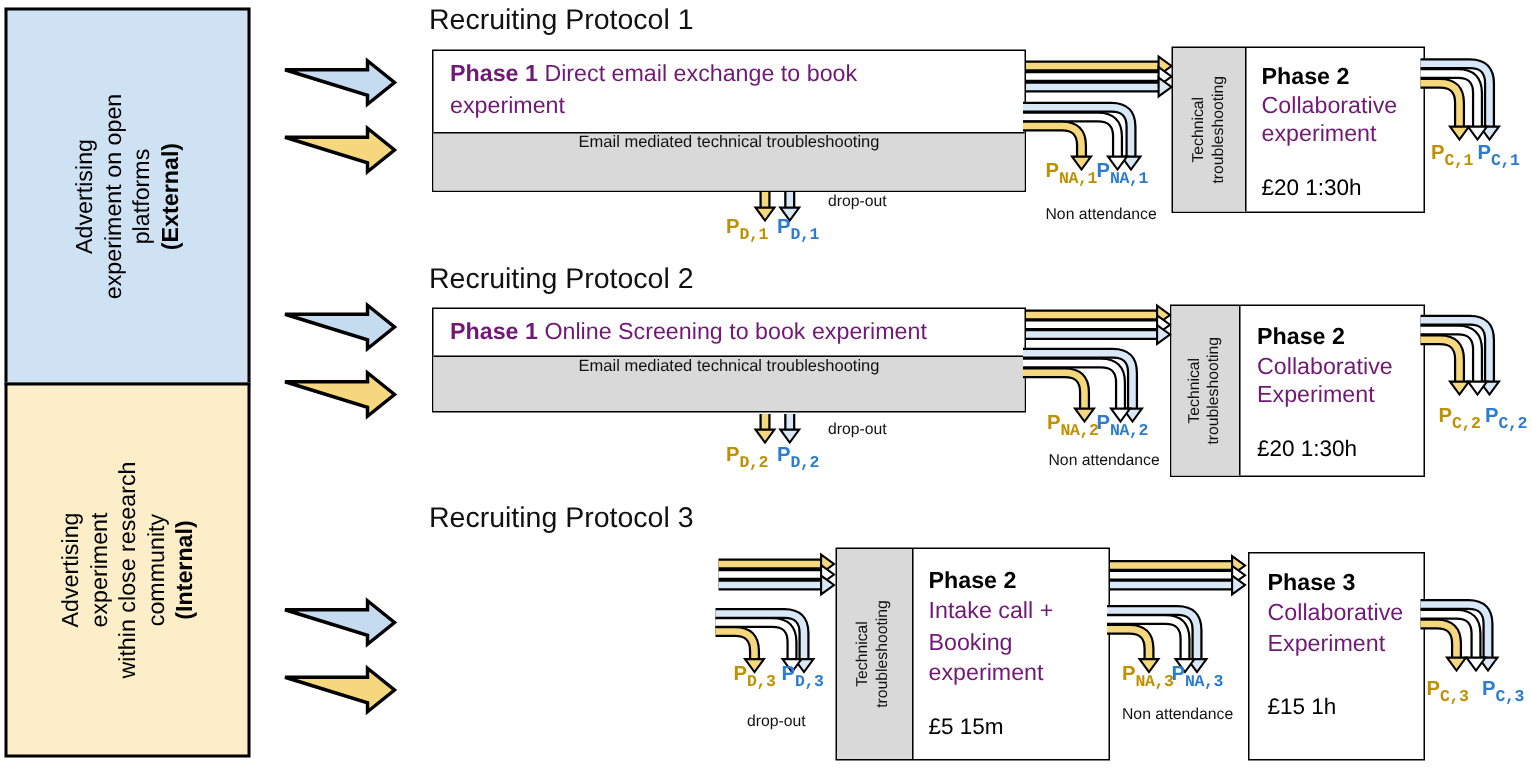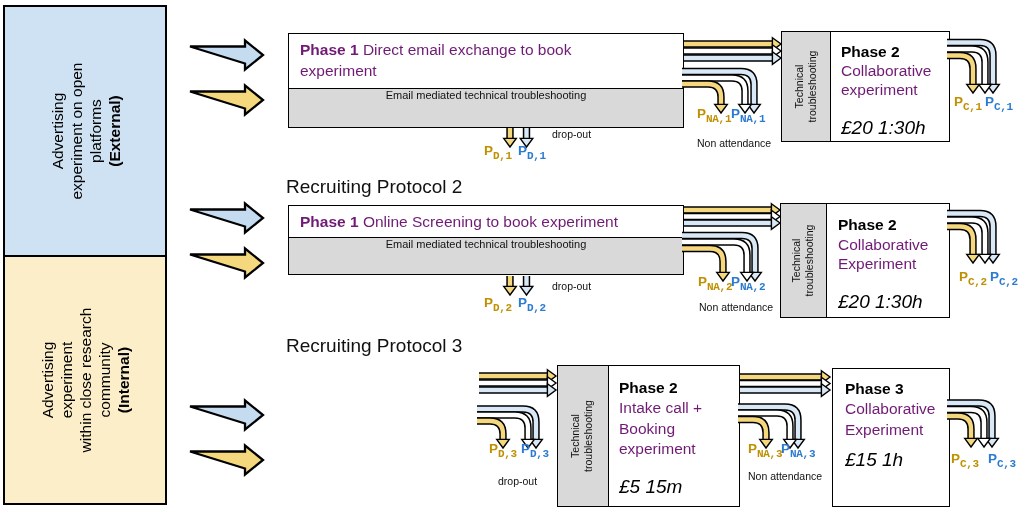--- a/index.html
+++ b/index.html
@@ -17,21 +17,21 @@
   .box{position:absolute;background:#fff;border:1.6px solid #000;box-sizing:border-box;z-index:2;}
   .strip-bottom{position:absolute;left:0;right:0;bottom:0;background:var(--gray,#D9D9D9);
        border-top:1.5px solid #000;display:flex;align-items:flex-start;justify-content:center;
        font-size:11px;color:#111;}
   .side-gray{position:absolute;left:0;top:0;bottom:0;background:var(--gray,#D9D9D9);
        border-right:1.5px solid #000;}
   .bt{font-size:15.5px;line-height:20.5px;color:#701a75;}
   .phz{font-weight:bold;}
   .p2title{font-weight:bold;font-size:15.5px;line-height:20px;}
   .note{font-size:12.5px;color:#000;}
-  .price{font-size:19px;font-style:italic;}
+  .price{font-size:15px;}
   .tt{font-size:10.5px;line-height:13px;color:#111;}
   .plabel{position:absolute;font-weight:bold;font-size:13.5px;line-height:14px;
        white-space:nowrap;z-index:8;}
   .plabel .ps{font-size:11px;position:relative;top:4px;letter-spacing:-0.3px;font-family:Liberation Mono, monospace;}
   .c-int{color:var(--label-int,#BF9000);}
   .c-ext{color:var(--label-ext,#2B7BD0);}
   .ann{position:absolute;font-size:10.5px;color:#111;white-space:nowrap;z-index:8;}
   #arrows{position:absolute;left:0;top:0;z-index:6;pointer-events:none;}
 </style>
 </head>
@@ -49,20 +49,21 @@
 
   <div class="panel int" style="left:3px;top:255px;width:164px;height:250px"></div>
   <div class="rot side-text" style="left:-39px;top:298px;width:248px;height:164px">
     <div>Advertising</div>
     <div>experiment</div>
     <div>within close research</div>
     <div>community</div>
     <div class="b">(Internal)</div>
   </div>
 
+  <div class="title" style="left:286px;top:3px">Recruiting Protocol 1</div>
   <div class="title" style="left:286px;top:176px">Recruiting Protocol 2</div>
   <div class="title" style="left:286px;top:335px">Recruiting Protocol 3</div>
 
   <div class="box" style="left:288px;top:33px;width:396px;height:95px">
     <div class="abs bt" style="left:11px;top:6px;width:352px">
       <span class="phz">Phase 1</span>
       <span>Direct email exchange to book experiment</span>
     </div>
     <div class="strip-bottom" style="height:38px">
       <span>Email mediated technical troubleshooting</span>
@@ -117,21 +118,21 @@
   <div class="rot tt" style="left:512px;top:411px;width:140px;height:50px">
     <div>Technical</div>
     <div>troubleshooting</div>
   </div>
 
   <div class="box" style="left:832px;top:368px;width:118px;height:139px">
     <div class="abs" style="left:12px;top:10px;width:102px">
       <div class="p2title">Phase 3</div>
       <div class="bt" style="line-height:20.5px">Collaborative Experiment</div>
     </div>
-    <div class="abs price" style="left:12px;top:80px">£15 1h</div>
+    <div class="abs price" style="left:12px;top:94px">£15 1h</div>
   </div>
 
   <div class="plabel c-int" style="left:484px;top:144px">
     <span>P</span><span class="ps">D,1</span>
   </div>
   <div class="plabel c-ext" style="left:518px;top:144px">
     <span>P</span><span class="ps">D,1</span>
   </div>
   <div class="ann" style="left:552px;top:128px">drop-out</div>
   <div class="plabel c-int" style="left:697px;top:107px">

